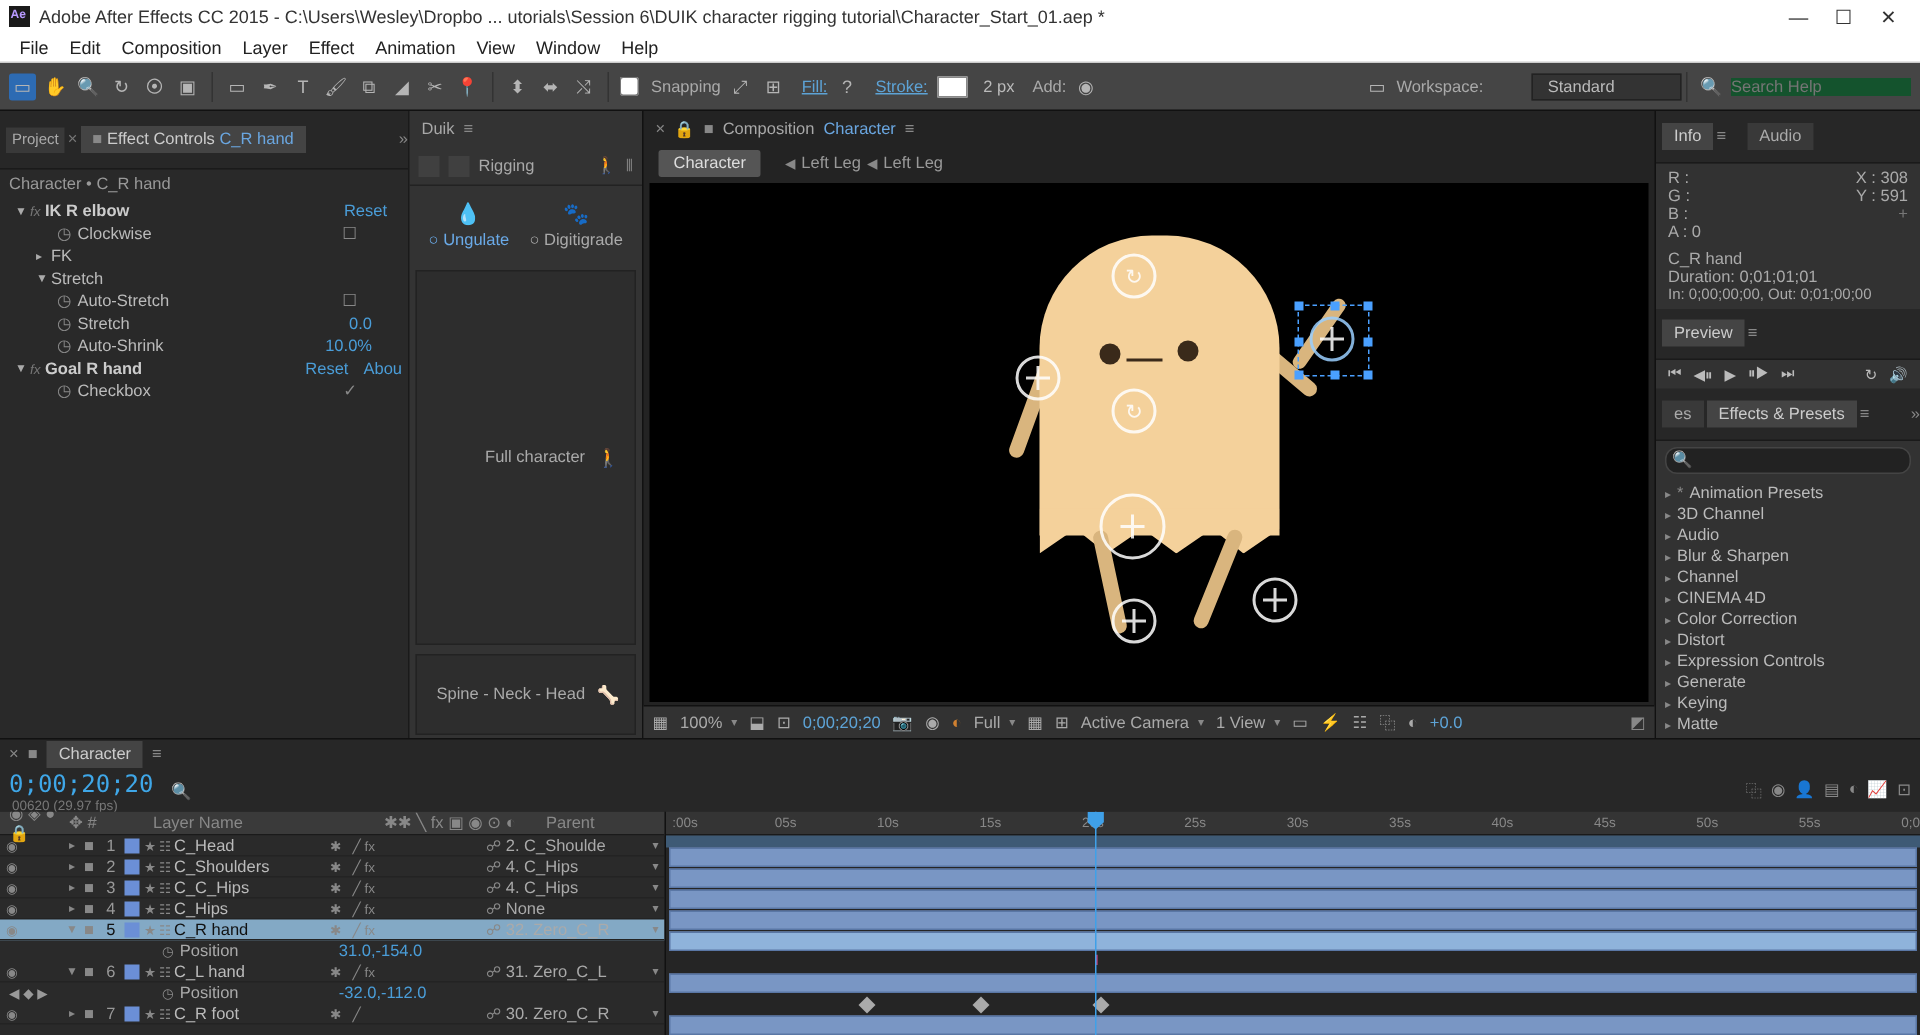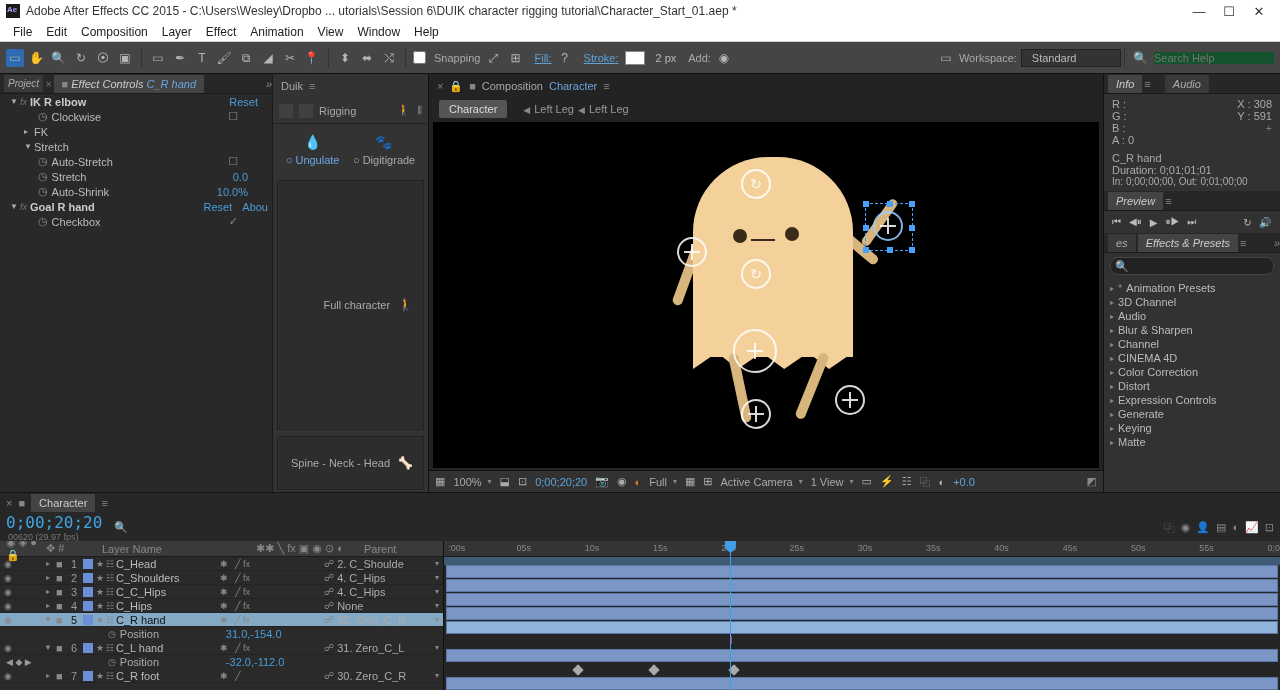--- a/index.html
+++ b/index.html
@@ -14,26 +14,26 @@
 .menubar .menu-item { padding:2px 7px; color:#222; font-size:12px; }
 .toolbar { height:32px; background:#454545; border-bottom:1px solid #111; display:flex; align-items:center; padding:0 6px; gap:4px; }
 .toolbar .tool-icon { width:18px; height:18px; display:flex; align-items:center; justify-content:center; color:#b5b5b5; font-size:12px; }
 .toolbar .tool-icon.active { background:#2d6bb3; border-radius:2px; }
 .toolbar .sep { width:1px; height:20px; background:#333; margin:0 3px; }
 .toolbar .snapping-label { color:#aaa; margin-left:4px; }
 .toolbar .fill-label,.toolbar .stroke-label { color:#5da3d6; text-decoration:underline; margin-left:6px; }
 .toolbar .stroke-swatch { width:20px; height:14px; border:1px solid #888; background:#fff; display:inline-block; margin-left:3px; }
 .toolbar .spacer { flex:1; }
 .toolbar .ws-label { color:#aaa; }
-.toolbar .ws-select { background:#333; color:#bbb; padding:2px 44px 2px 10px; border:1px solid #222; position:relative; }
+.toolbar .ws-select { background:#333; color:#bbb; padding:2px 44px 2px 10px; border:1px solid #222; position:relative;margin-left:28px; }
 .toolbar .search-icon { color:#888; }
 .toolbar .search-input { background:#14532d; border:none; color:#aaa; width:120px; }
 .main-area { display:flex; height:418px; }
 .left-col { width:272px; display:flex; flex-direction:column; background:#292929; }
-.panel-tabs { height:20px; background:#272727; display:flex; align-items:center; border-bottom:1px solid #1a1a1a; padding-left:4px; gap:2px;font-style:italic; }
+.panel-tabs { height:39px; background:#272727; display:flex; align-items:center; border-bottom:1px solid #1a1a1a; padding-left:4px; gap:2px; }
 .panel-tab { padding:3px 8px; background:#393939; color:#aaa; font-size:11px; }
 .panel-tab.active { background:#444; color:#ccc; }
 .panel-tab.mini { font-size:10px; padding:3px 4px; }
 .breadcrumb { padding:4px 6px; color:#999; font-size:11px; }
 .effect-block { padding:0 4px; }
 .effect-row { display:flex; align-items:center; height:15px; padding-left:6px; }
 .effect-row .tw { width:10px; color:#aaa; font-size:8px; }
 .effect-row .fx { color:#777; font-size:9px; font-style:italic; margin-right:3px; }
 .effect-row .name { flex:1; color:#bbb; }
 .effect-row .val { color:#4a9dd8; margin-right:20px; }
@@ -213,20 +213,21 @@
     <div class="panel-tabs">
       <span class="panel-tab mini">Project</span>
       <span style="color:#777;">×</span>
       <span class="panel-tab active">
         <span style="color:#888;">■</span>
         <span>Effect Controls</span>
         <span style="color:#6aa6e0;">C_R hand</span>
       </span>
       <span style="margin-left:auto;color:#888;">»</span>
     </div>
+    <div class="breadcrumb">Character • C_R hand</div>
     <div class="effect-block">
       <div class="effect-row bold">
           <span class="tw">▼</span>
           <span class="fx">fx</span>
           <span class="name">IK R elbow</span>
           <span class="reset">Reset</span>
         </div>
       <div class="effect-row indent2">
           <span style="color:#888;margin-right:4px;">◷</span>
           <span class="name">Clockwise</span>

